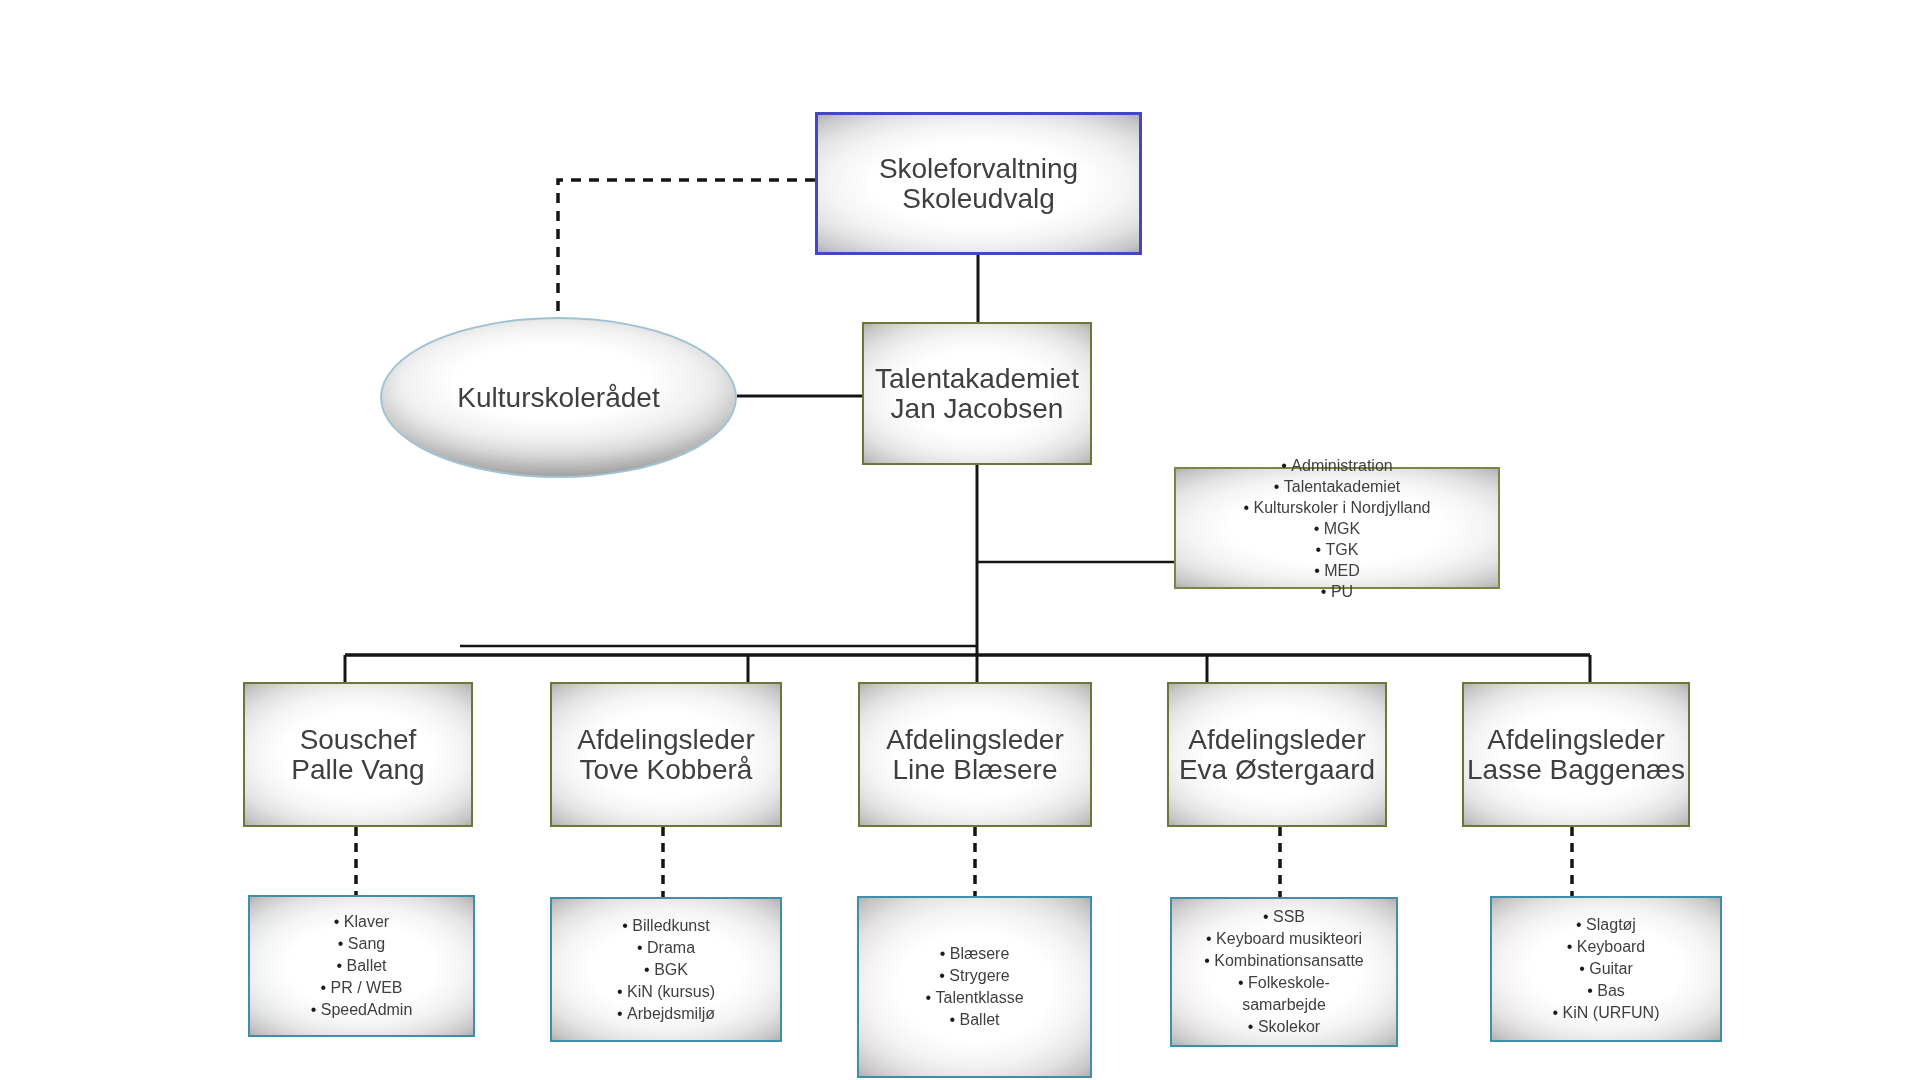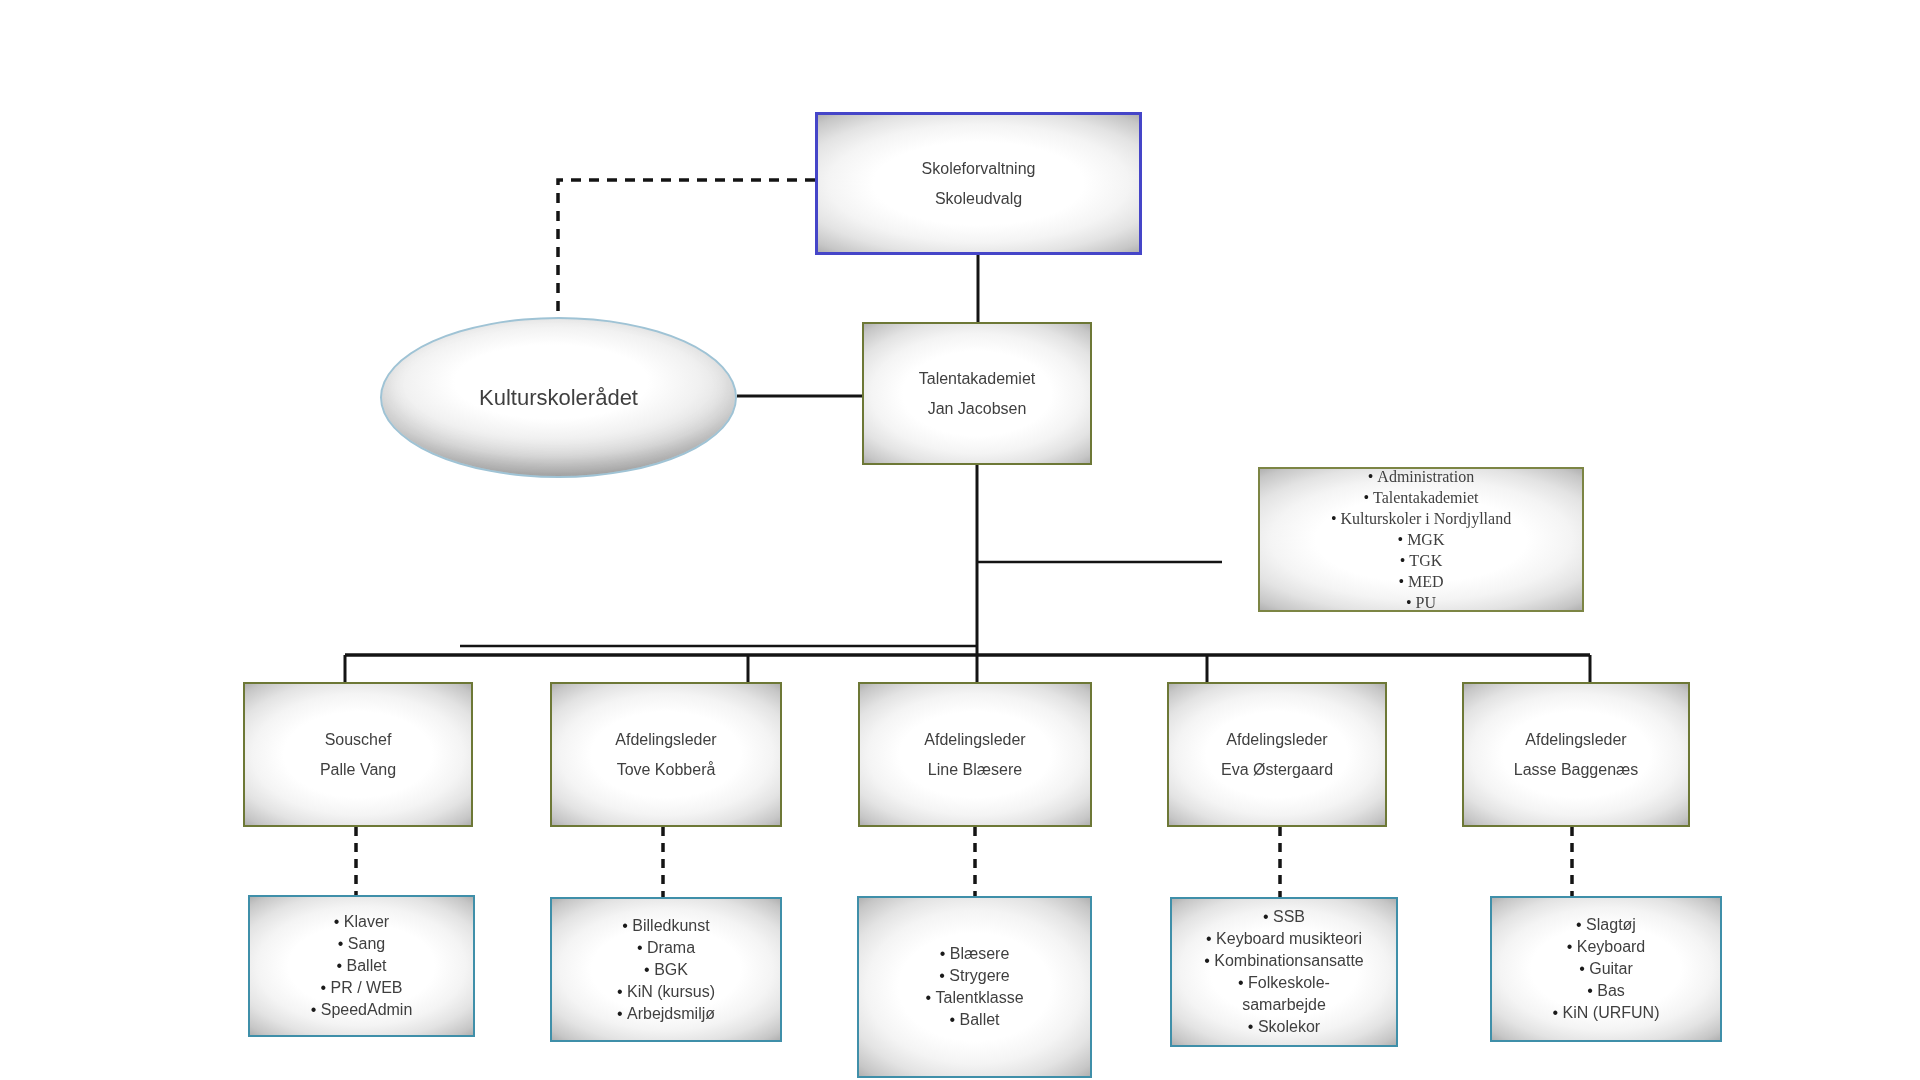--- a/index.html
+++ b/index.html
@@ -16,35 +16,35 @@
   .node {
     position: absolute;
     box-sizing: border-box;
     display: flex; flex-direction: column;
     align-items: center; justify-content: center;
     text-align: center;
     background:
       radial-gradient(ellipse 78% 72% at 50% 50%,
         #ffffff 42%, #f4f4f4 60%, #e3e3e3 74%, #c6c6c6 88%, #9e9e9e 100%);
   }
-  .titlebox { font-size: 16px; line-height: 30px; color: #3f3f3f; }
+  .titlebox { font-size: 28px; line-height: 30px; color: #3f3f3f; }
   .box-top    { border: 3px solid #4545c8; }
   .box-olive  { border: 2px solid #6d7836; }
   .box-olive-thin { border: 2px solid #7c8544; }
   .box-teal   { border: 2px solid #3f8fa9; }
 
   .ellipse-node {
     position: absolute; box-sizing: border-box;
     display: flex; align-items: center; justify-content: center; text-align: center;
     border: 2px solid #9fc3d5; border-radius: 50%;
     background:
       radial-gradient(ellipse 72% 62% at 48% 40%,
         #ffffff 38%, #f1f1f1 58%, #dcdcdc 76%, #bdbdbd 92%, #a9a9a9 100%);
     box-shadow: inset 0 -12px 22px rgba(0,0,0,0.10);
-    font-size: 22px; color: #3f3f3f;
+    font-size: 28px; color: #3f3f3f;
   }
 
   ul.blist { margin: 0; padding: 0; list-style: none; }
   ul.blist li { font-size: 16px; line-height: 22px; color: #3f3f3f; }
   ul.blist li::before { content: "\2022\00a0"; color: #1a1a1a; }
   ul.blist.tight li { line-height: 21px; font-size: 16px; }
   li.narrow-wrap { max-width: 140px; margin: 0 auto; }
 </style>
 </head>
 <body>
@@ -85,21 +85,21 @@
 
   <div class="ellipse-node" style="left:380px; top:317px; width:357px; height:161px;">
     <span>Kulturskolerådet</span>
   </div>
 
   <div class="node box-olive titlebox" style="left:862px; top:322px; width:230px; height:143px;">
     <span>Talentakademiet</span>
     <span>Jan Jacobsen</span>
   </div>
 
-  <div class="node box-olive-thin" style="left:1258px; top:467px; width:326px; height:145px;font-family:Liberation Serif, serif;">
+  <div class="node box-olive-thin" style="left:1174px; top:467px; width:326px; height:122px;">
     <ul class="blist tight">
       <li>Administration</li>
       <li>Talentakademiet</li>
       <li>Kulturskoler i Nordjylland</li>
       <li>MGK</li>
       <li>TGK</li>
       <li>MED</li>
       <li>PU</li>
     </ul>
   </div>

